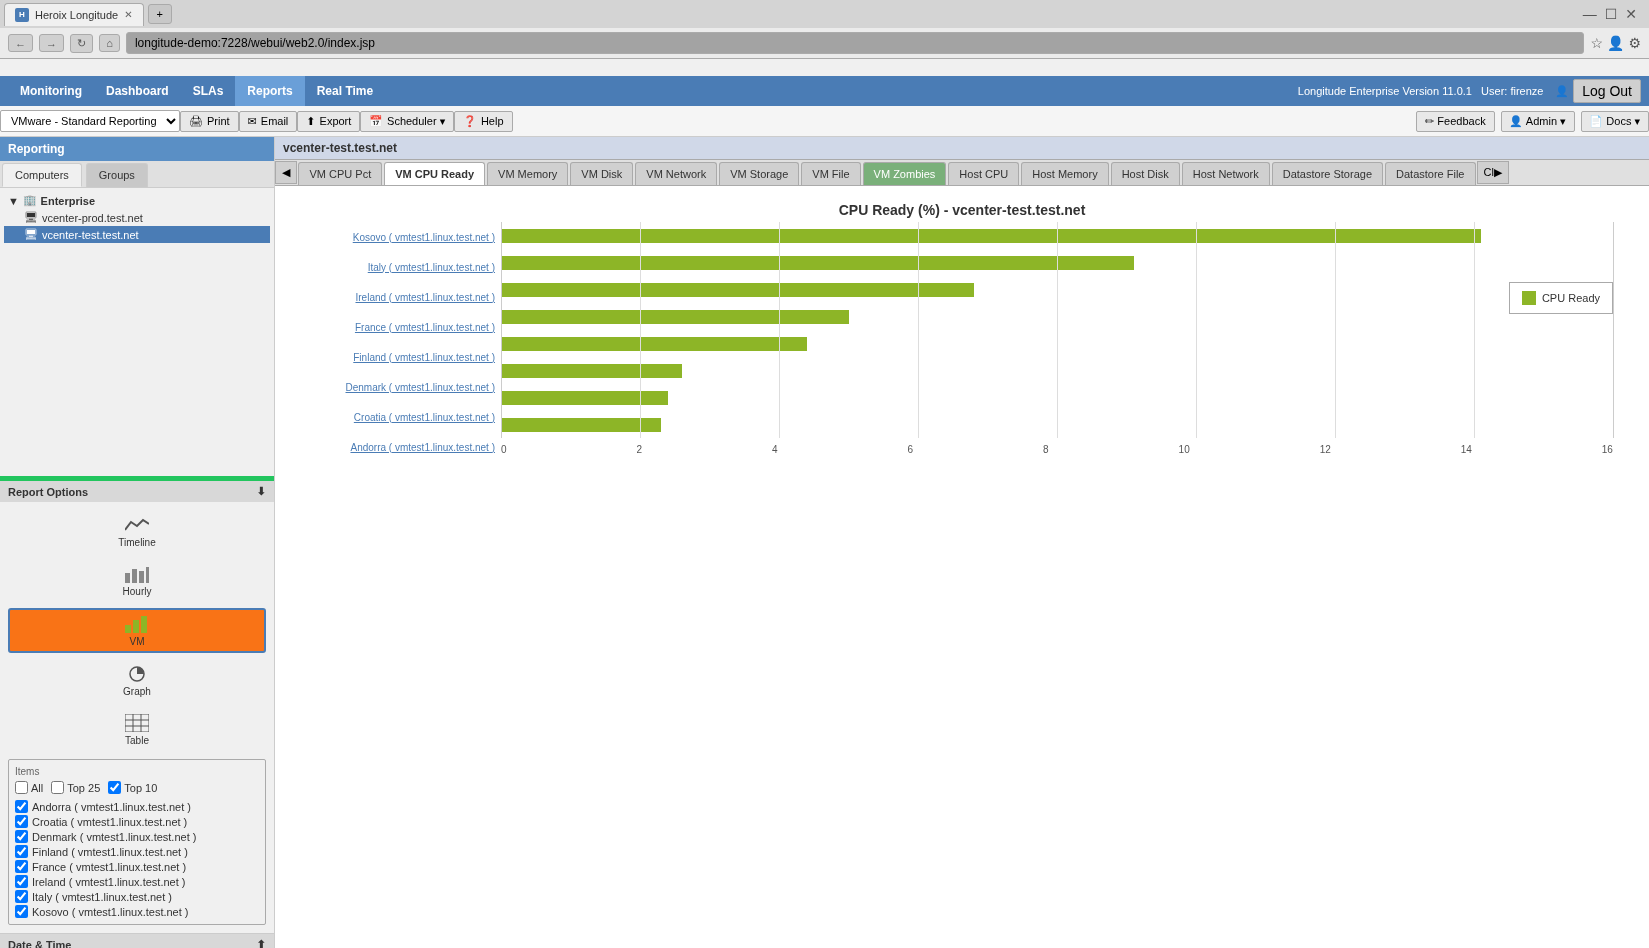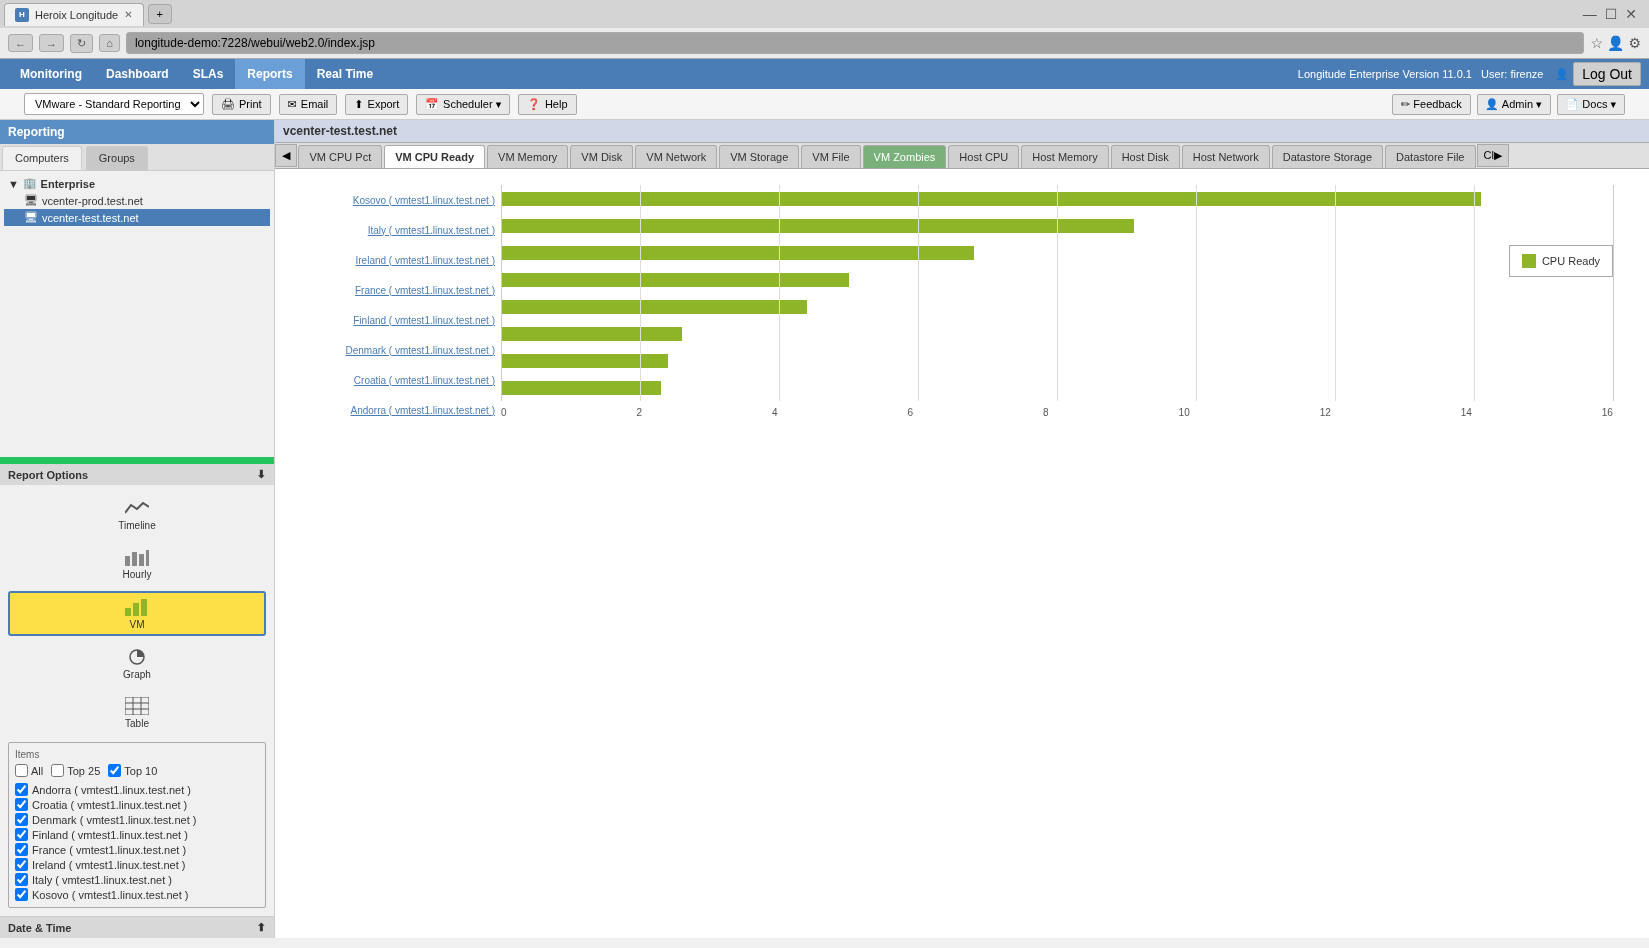--- a/index.html
+++ b/index.html
@@ -15,53 +15,53 @@
     .address-bar { display: flex; align-items: center; padding: 4px 8px; gap: 6px; background: #ebebeb; }
     .nav-btn { background: #d0d0d0; border: 1px solid #aaa; border-radius: 3px; padding: 2px 6px; font-size: 11px; cursor: pointer; color: #555; }
     .nav-btn:disabled { opacity: 0.4; }
     .url-input { flex: 1; border: 1px solid #aaa; border-radius: 3px; padding: 3px 8px; font-size: 12px; background: #a3a3a3; }
     .browser-actions { display: flex; gap: 4px; }
     .browser-action-btn { background: none; border: none; font-size: 14px; cursor: pointer; color: #555; }
     .window-controls { display: flex; gap: 8px; padding: 4px 8px; float: right; }
     .win-btn { background: none; border: none; font-size: 14px; cursor: pointer; color: #555; }
 
     
-    .app-nav { display: flex; align-items: center; background: #4a7cb5; padding: 0 8px; }
+    .app-nav { display: flex; align-items: center; background: #4a7cb5; padding: 0 8px; margin-top: 17px; }
     .app-nav a { color: white; text-decoration: none; padding: 8px 12px; font-size: 12px; font-weight: bold; display: inline-block; }
     .app-nav a.active { background: #6a9fd8; }
     .app-logo { color: white; font-size: 11px; margin-left: auto; padding: 4px 8px; }
     .logout-btn { background: #d0d0d0; border: 1px solid #aaa; padding: 3px 8px; font-size: 14px; cursor: pointer; border-radius: 2px; }
 
-    .toolbar { display: flex; align-items: center; background: #f5f5f5; border-bottom: 1px solid #ccc; padding: 4px 24px; gap: 8px; }
+    .toolbar { display: flex; align-items: center; background: #f5f5f5; border-bottom: 1px solid #ccc; padding: 4px 0; gap: 0; }
     .toolbar-select { padding: 3px 6px; font-size: 11px; border: 1px solid #aaa; border-radius: 2px; background: white; }
     .toolbar-btn { background: #e8e8e8; border: 1px solid #aaa; padding: 3px 8px; font-size: 11px; cursor: pointer; border-radius: 2px; display: flex; align-items: center; gap: 4px; }
     .toolbar-right { margin-left: auto; display: flex; gap: 6px; }
     .feedback-btn { background: #e8e8e8; border: 1px solid #aaa; padding: 3px 8px; font-size: 11px; cursor: pointer; border-radius: 2px; }
 
     .main-layout { display: flex; height: calc(100vh - 130px); }
 
     
     .sidebar { width: 275px; min-width: 275px; background: #f0f0f0; border-right: 1px solid #ccc; display: flex; flex-direction: column; }
     .sidebar-header { background: #5a8fc5; color: white; padding: 5px 8px; font-size: 12px; font-weight: bold; }
     .sidebar-tabs { display: flex; border-bottom: 1px solid #ccc; background: #e0e0e0; }
     .sidebar-tab { padding: 5px 12px; font-size: 11px; cursor: pointer; border: 1px solid #ccc; background: #c8c8c8; margin: 2px 2px 0; border-bottom: none; border-radius: 3px 3px 0 0; }
     .sidebar-tab.active { background: #f0f0f0; border-bottom: 1px solid #f0f0f0; font-weight: normal; }
     .sidebar-tree { flex: 1; overflow-y: auto; padding: 4px; }
     .tree-item { padding: 2px 4px; cursor: pointer; font-size: 11px; }
     .tree-item.enterprise { font-weight: bold; display: flex; align-items: center; gap: 4px; }
     .tree-item.child { padding-left: 20px; display: flex; align-items: center; gap: 4px; font-size: 11px; }
     .tree-item.child.selected { background: #4a7cb5; color: white; }
     .folder-icon { color: #e8a000; }
 
-    .sidebar-section { border-top: 7px solid #22c55e; margin-top: 14px; }
+    .sidebar-section { border-top: 5px solid #22c55e; margin-top: 14px; }
     .sidebar-section-header { background: #d8d8d8; padding: 4px 8px; font-size: 11px; font-weight: bold; display: flex; justify-content: space-between; align-items: center; cursor: pointer; }
     .report-options-content { padding: 8px; }
     .view-icons { display: flex; gap: 6px; margin-bottom: 8px; flex-direction: column; }
     .view-icon-btn { display: flex; flex-direction: column; align-items: center; padding: 4px 8px; cursor: pointer; border: 1px solid transparent; border-radius: 3px; font-size: 10px; gap: 2px; }
-    .view-icon-btn.active { border: 2px solid #4a7cb5; background: #fde047; }
+    .view-icon-btn.active { border: 2px solid #4a7cb5; background: #f97316; }
     .view-icon-btn .icon-shape { width: 24px; height: 20px; display: flex; align-items: center; justify-content: center; }
 
     .items-group { border: 1px solid #aaa; padding: 6px; border-radius: 2px; }
     .items-group-label { font-size: 10px; color: #666; margin-bottom: 4px; }
     .items-checkboxes { display: flex; gap: 8px; margin-bottom: 6px; }
     .items-list { display: flex; flex-direction: column; gap: 2px; max-height: 180px; overflow-y: auto; }
     .items-list-item { display: flex; align-items: center; gap: 4px; font-size: 11px; }
 
     
     .main-content { flex: 1; display: flex; flex-direction: column; overflow: hidden; }
@@ -334,20 +334,21 @@
       <div class="report-tab">Host CPU</div>
       <div class="report-tab">Host Memory</div>
       <div class="report-tab">Host Disk</div>
       <div class="report-tab">Host Network</div>
       <div class="report-tab">Datastore Storage</div>
       <div class="report-tab">Datastore File</div>
       <button class="tab-nav-btn">Cl▶</button>
     </div>
 
     <div class="chart-area">
+      <div class="chart-title">CPU Ready (%) - vcenter-test.test.net</div>
 
       <div style="position:relative; width:100%;">
         <div style="display:flex; margin: 0 20px;">
 
           <div style="display:flex; flex-direction:column; justify-content:space-around; min-width:190px; padding-right:6px; height:240px;">
             <a href="#" style="font-size:10px; color:#4a7cb5; text-decoration:underline; text-align:right; line-height:1.3;">Kosovo ( vmtest1.linux.test.net )</a>
             <a href="#" style="font-size:10px; color:#4a7cb5; text-decoration:underline; text-align:right; line-height:1.3;">Italy ( vmtest1.linux.test.net )</a>
             <a href="#" style="font-size:10px; color:#4a7cb5; text-decoration:underline; text-align:right; line-height:1.3;">Ireland ( vmtest1.linux.test.net )</a>
             <a href="#" style="font-size:10px; color:#4a7cb5; text-decoration:underline; text-align:right; line-height:1.3;">France ( vmtest1.linux.test.net )</a>
             <a href="#" style="font-size:10px; color:#4a7cb5; text-decoration:underline; text-align:right; line-height:1.3;">Finland ( vmtest1.linux.test.net )</a>

